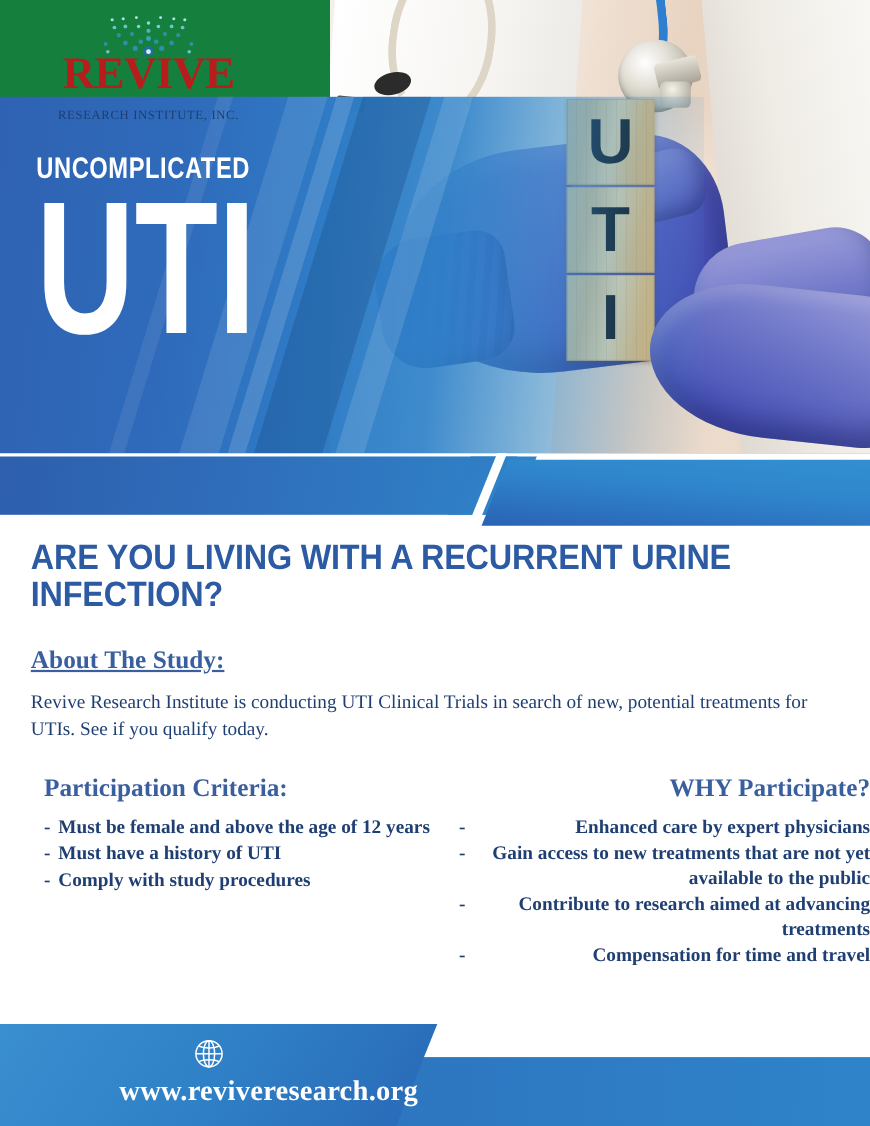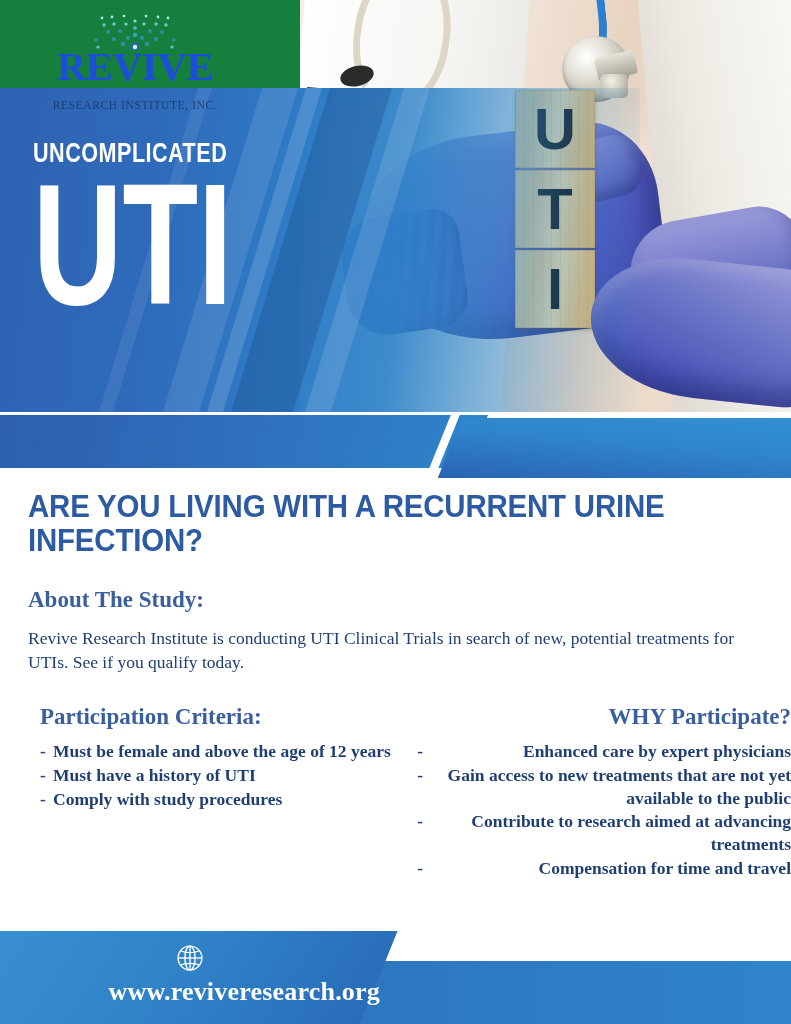--- a/index.html
+++ b/index.html
@@ -309,20 +309,21 @@
     color: #2c5ba4;
     letter-spacing: -.1px;
   }
 
   .section-heading {
     margin: 30px 0 0 28px;
     font-family: "Liberation Serif", serif;
     font-weight: 700;
     font-size: 23px;
     color: #3a5f9e;
+    text-decoration: underline;
   }
   .para {
     margin: 14px 28px 0 28px;
     font-family: "Liberation Serif", serif;
     font-size: 17.5px;
     line-height: 1.34;
     color: #1f3f73;
     max-width: 745px;
   }
 
@@ -392,21 +393,21 @@
     width: 190px;
     z-index: 8;
     text-align: center;
   }
   .logo-burst { position: relative; height: 36px; }
   .logo-word {
     font-family: "Liberation Serif", serif;
     font-weight: 700;
     font-size: 41px;
     line-height: 1;
-    color: #1d4ed8;
+    color: #b91c1c;
     letter-spacing: -.5px;
     margin-top: -4px;
   }
   .logo-sub {
     font-family: "Liberation Serif", serif;
     font-size: 11.5px;
     letter-spacing: .6px;
     color: #1b3f73;
     margin-top: 12px;
   }

